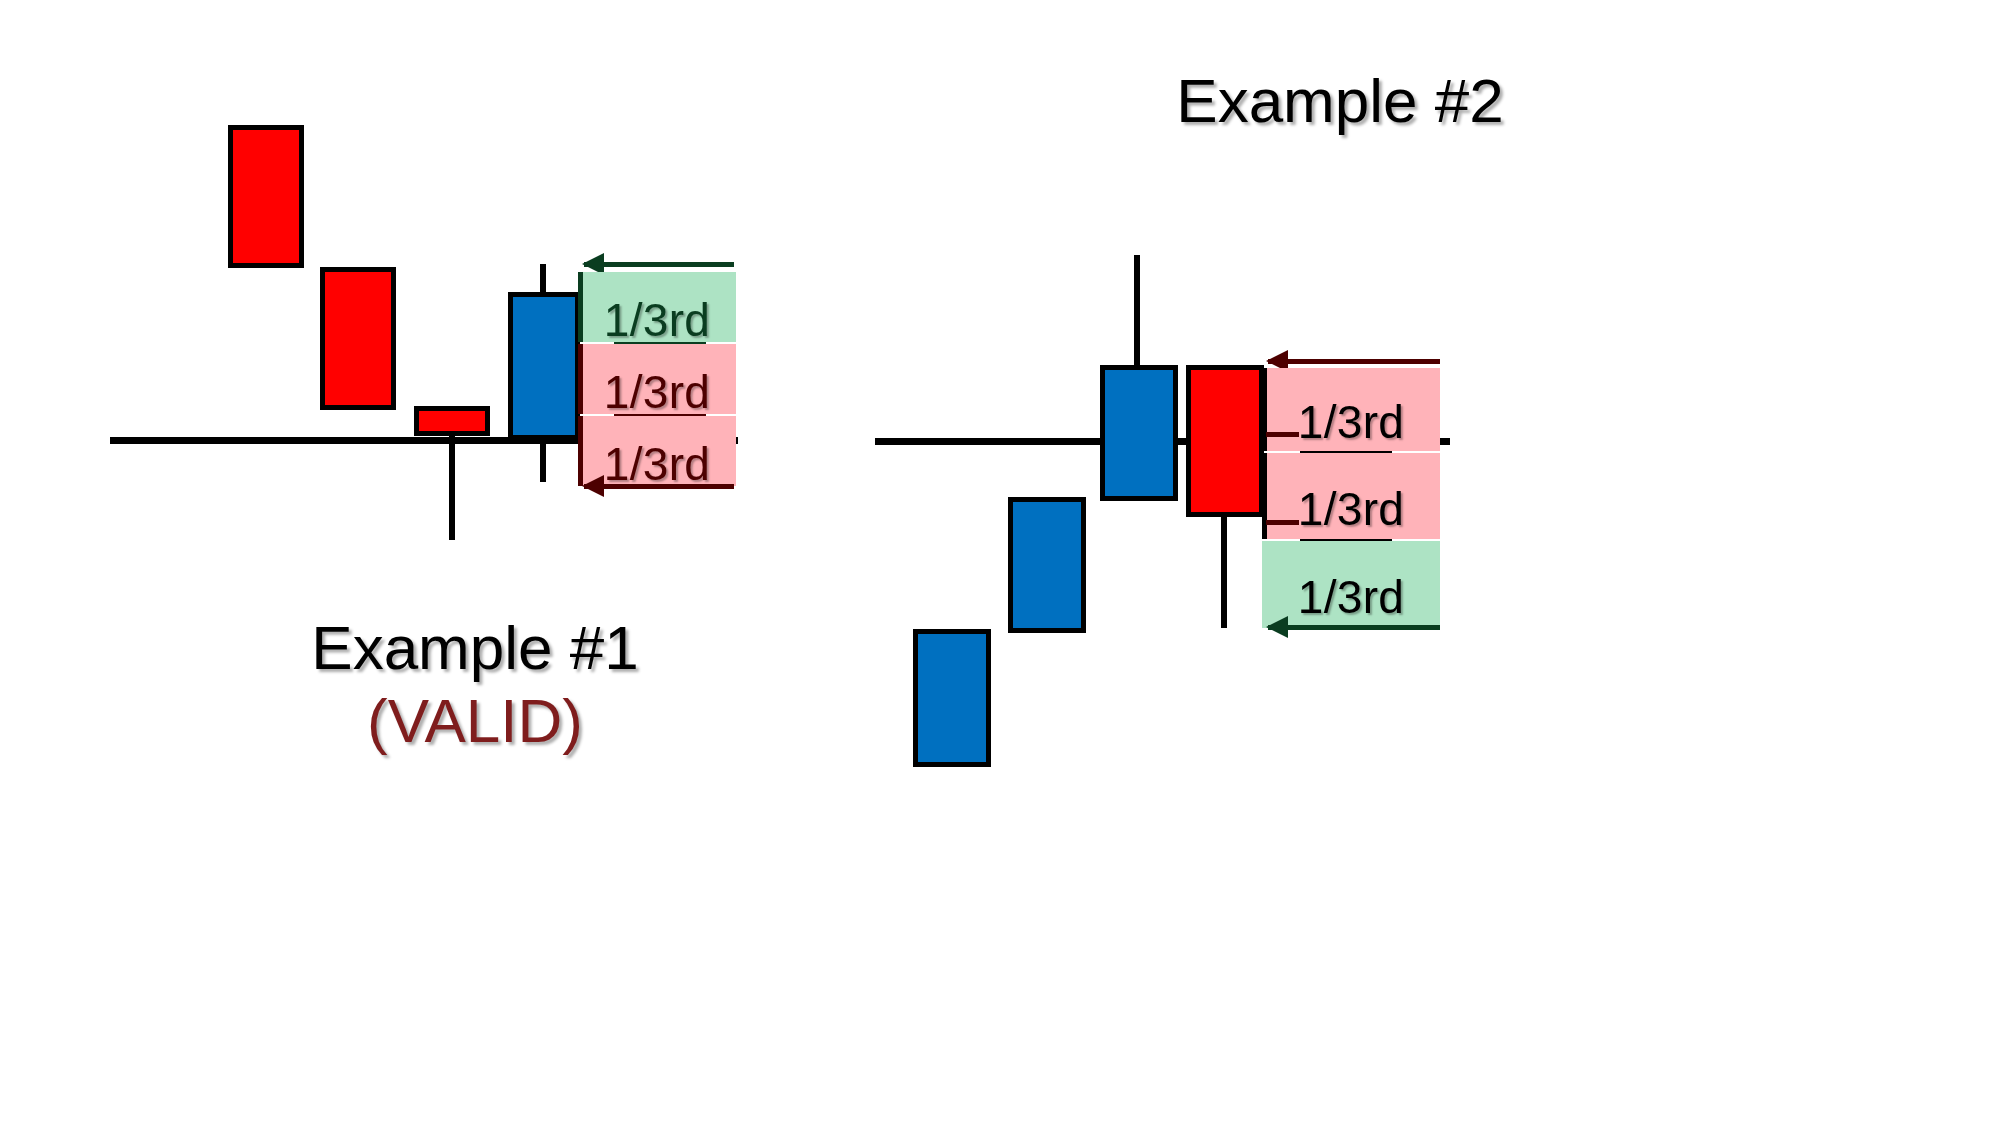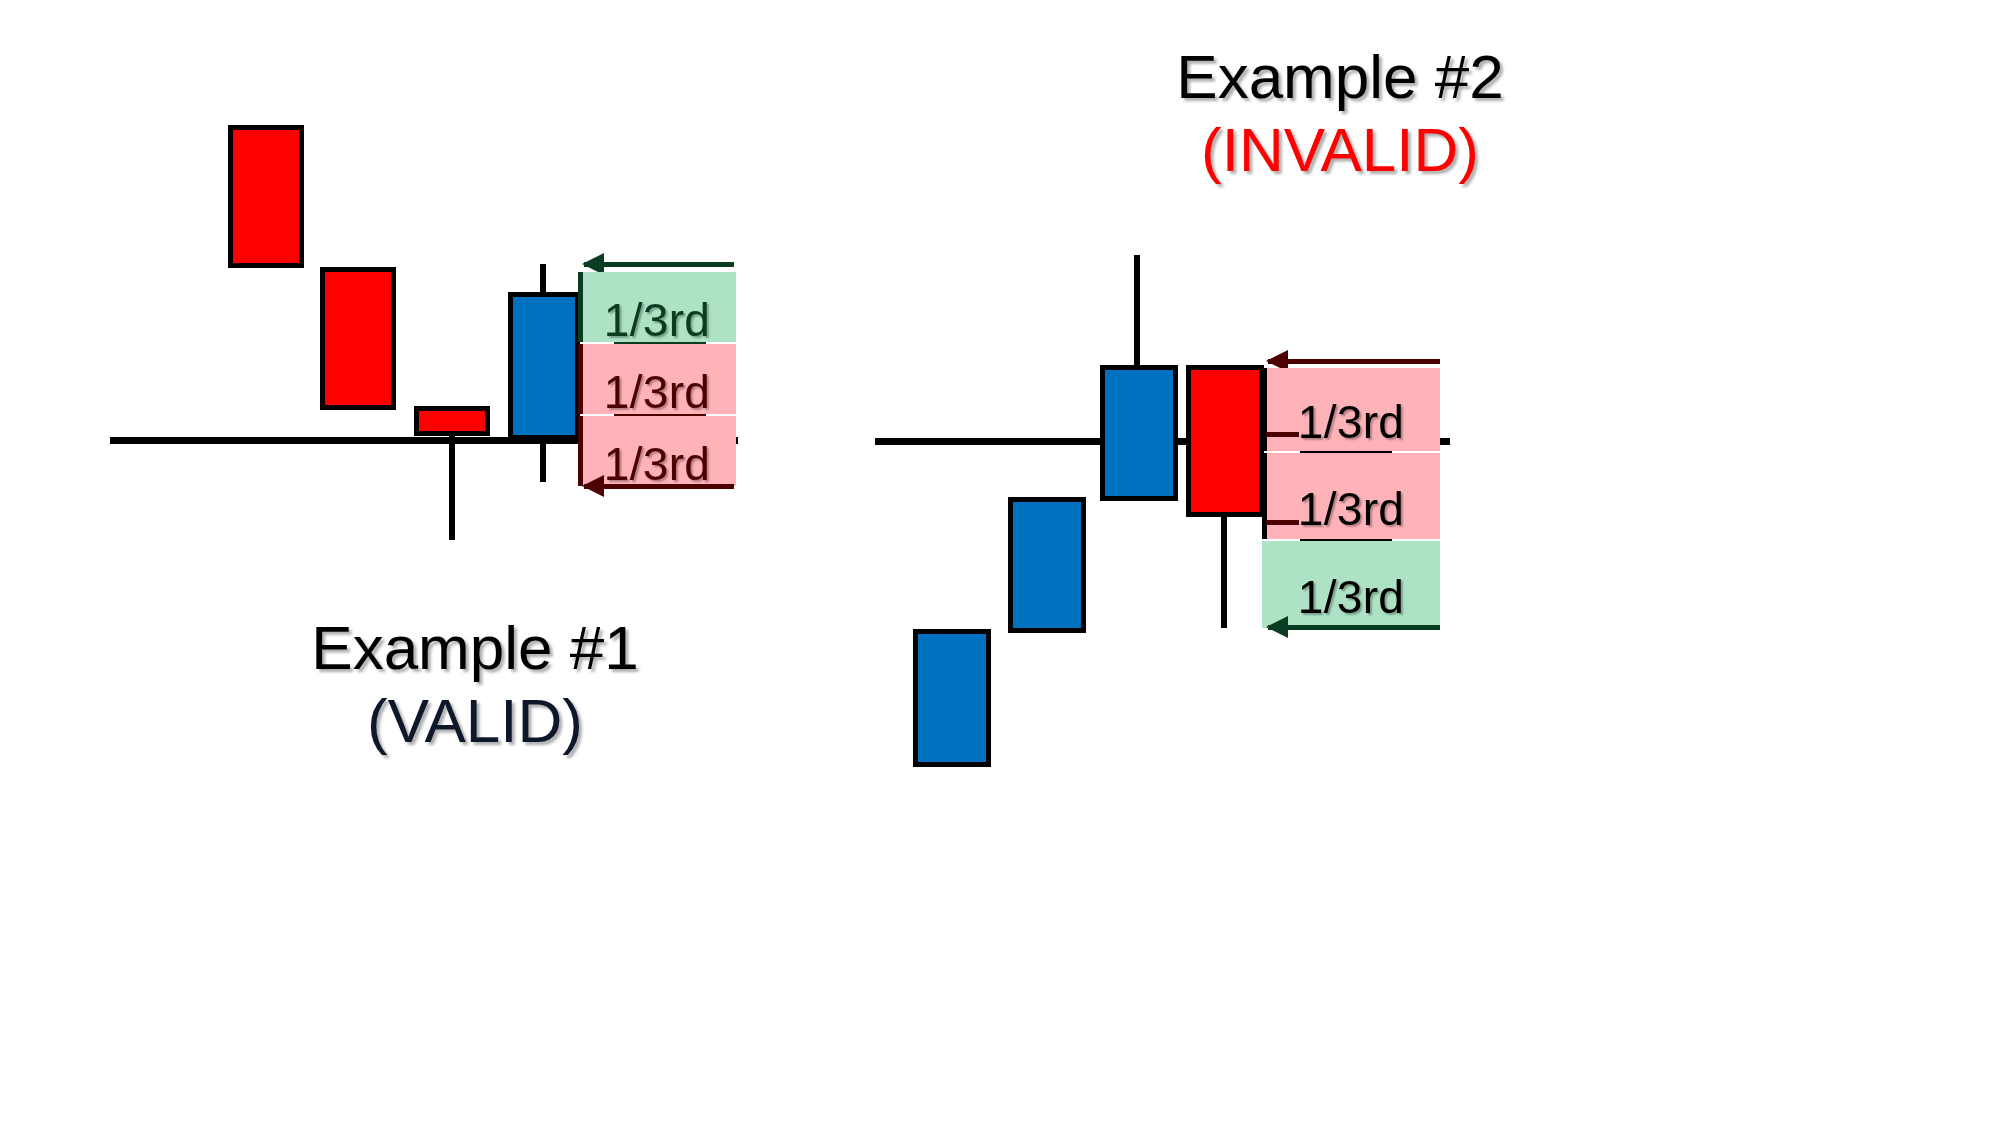--- a/index.html
+++ b/index.html
@@ -113,21 +113,21 @@
     position: absolute;
     text-align: center;
     white-space: nowrap;
   }
   .caption-line {
     font-size: 62px;
     line-height: 1.18;
     text-shadow: 3px 3px 3px rgba(0,0,0,0.32);
   }
   .caption-line.title   { color: #000000; }
-  .caption-line.valid   { color: #0f172a; }
+  .caption-line.valid   { color: #7f1d1d; }
   .caption-line.invalid { color: #FF0000; }
 </style>
 </head>
 <body>
 
 <div id="stage">
 
   <div class="abs" style="left:0; top:0; width:980px; height:1124px;">
 
     <div class="baseline" style="left:110px; top:437px; width:628px;"></div>
@@ -168,23 +168,22 @@
     </div>
 
     <div class="caption" style="left:180px; top:611px; width:590px;">
       <div class="caption-line title">Example #1</div>
       <div class="caption-line valid">(VALID)</div>
     </div>
   </div>
 
   <div class="abs" style="left:0; top:0; width:1999px; height:1124px;">
 
-    <div class="caption" style="left:1060px; top:40px; width:560px;">
+    <div class="caption" style="left:1060px; top:64px; width:560px;">
       <div class="caption-line title">Example #2</div>
-      <div class="caption-line invalid">(INVALID)</div>
     </div>
 
     <div class="baseline" style="left:875px; top:438px; width:575px;"></div>
 
     <div class="candle blue" style="left:913px; top:629px; width:78px; height:138px;"></div>
 
     <div class="candle blue" style="left:1008px; top:497px; width:78px; height:136px;"></div>
 
     <div class="wick" style="left:1134px; top:255px; height:115px;"></div>
     <div class="candle blue" style="left:1100px; top:365px; width:78px; height:136px;"></div>

